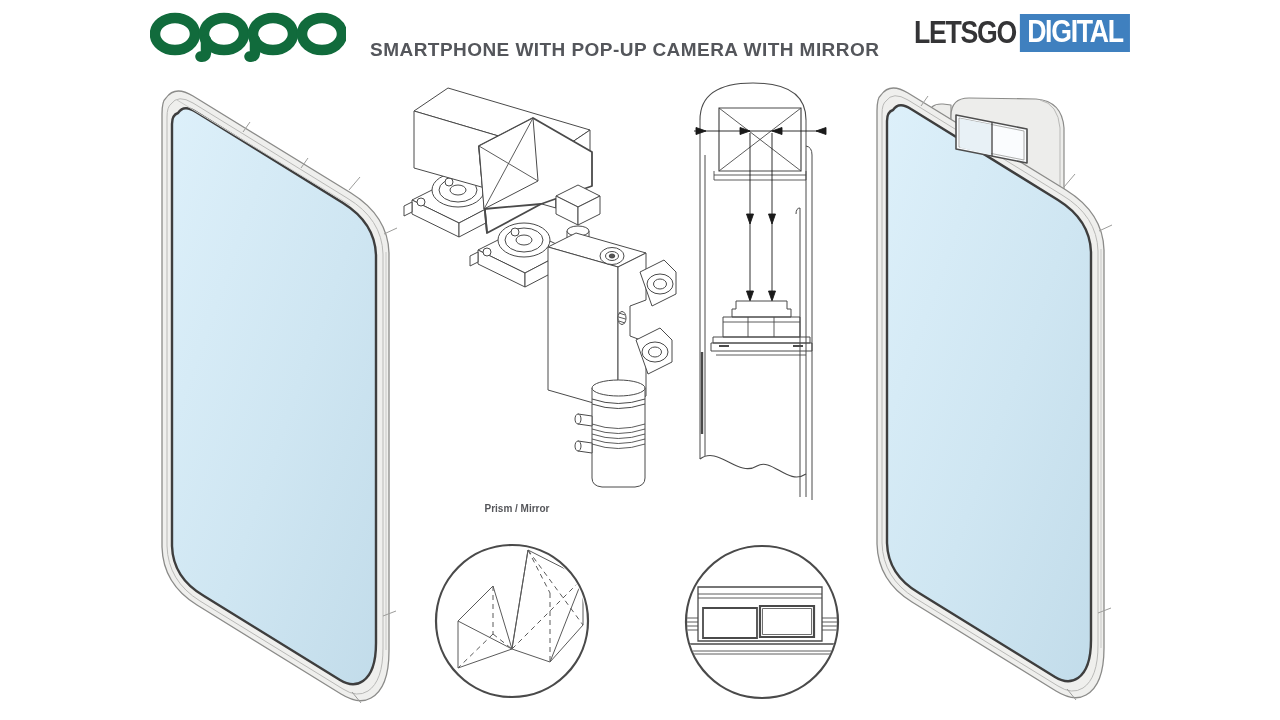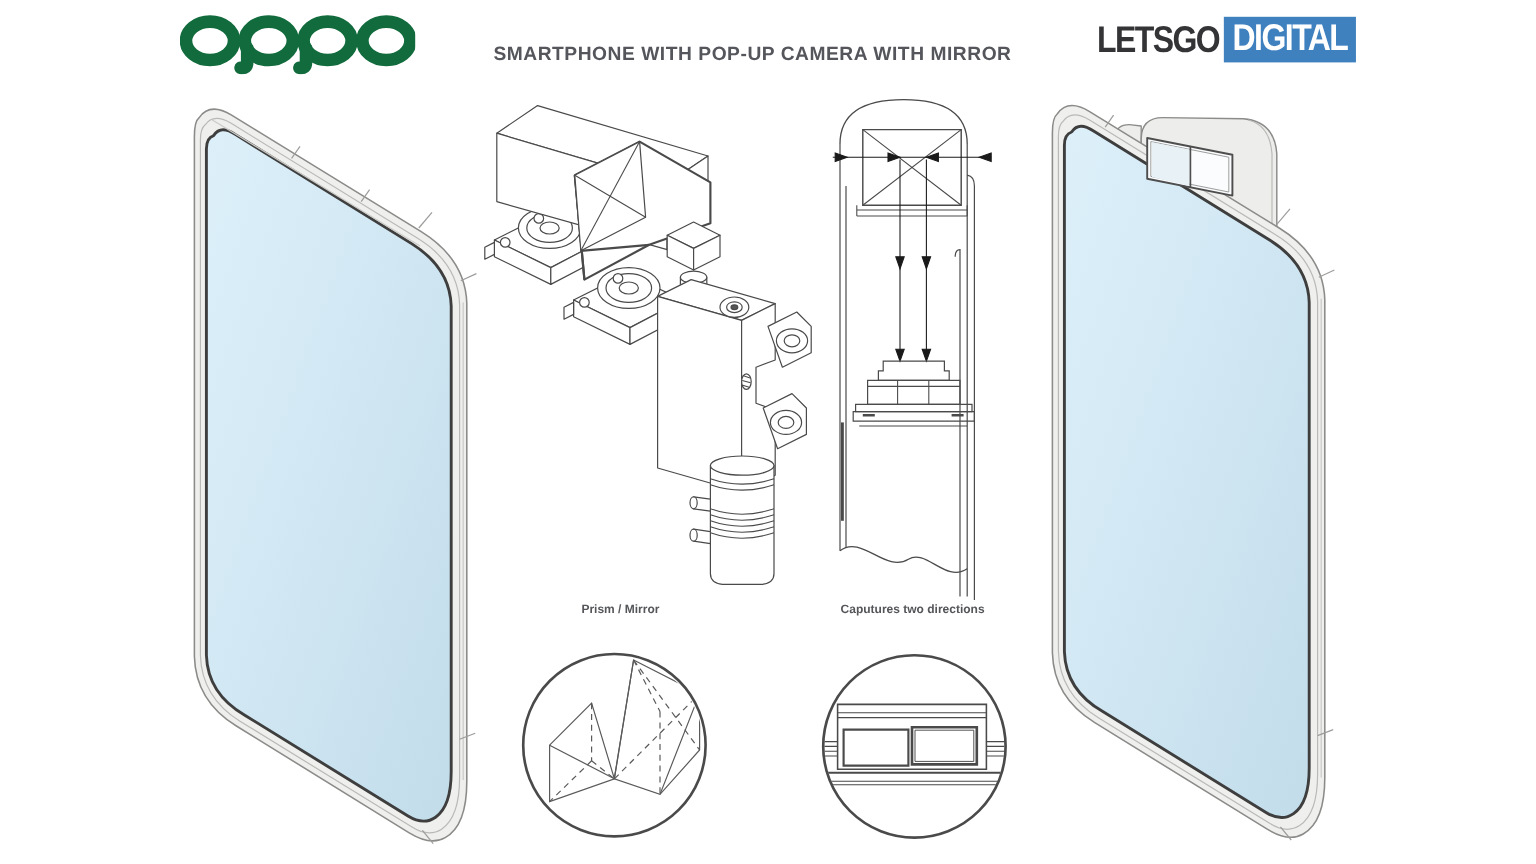--- a/index.html
+++ b/index.html
@@ -3,21 +3,21 @@
 <meta charset="utf-8">
 <style>
   html,body{margin:0;padding:0;background:#fff;}
   .page{position:relative;width:1280px;height:720px;background:#ffffff;overflow:hidden;
         font-family:"Liberation Sans",sans-serif;}
   .art{position:absolute;left:0;top:0;}
   
   .oppo{position:absolute;left:150px;top:12px;width:196px;height:50px;}
   .sr{position:absolute;width:1px;height:1px;overflow:hidden;clip:rect(0 0 0 0);white-space:nowrap;}
   .title{position:absolute;left:50%;top:26px;transform:translateX(-53%);
-         font-size:16px;font-weight:bold;letter-spacing:.45px;color:#54565B;white-space:nowrap;}
+         font-size:19px;font-weight:bold;letter-spacing:.45px;color:#54565B;white-space:nowrap;}
   .lgd{position:absolute;right:150px;top:14px;display:flex;align-items:center;gap:5px;
        transform:scaleX(.86);transform-origin:right center;}
   .lg{font-size:31px;font-weight:bold;color:#343436;letter-spacing:-1.5px;}
   .dg{display:inline-block;background:#3F80BF;color:#fff;font-size:31px;font-weight:bold;
       letter-spacing:-1.5px;padding:2px 8px 4px 8px;line-height:32px;}
   
   .cap{position:absolute;font-size:10px;font-weight:bold;color:#55565A;text-align:center;white-space:nowrap;}
   .cap1{left:432px;top:503px;width:170px;}
   .cap2{left:658px;top:503px;width:205px;}
 </style>
@@ -241,15 +241,14 @@
 </div>
 
 <h1 class="title">SMARTPHONE WITH POP-UP CAMERA WITH MIRROR</h1>
 
 <div class="lgd">
   <span class="lg">LETSGO</span>
   <span class="dg">DIGITAL</span>
 </div>
 
 <div class="cap cap1">Prism / Mirror</div>
-<div class="cap cap2">Caputures two directions</div>
 
 </div>
 
 </body></html>

